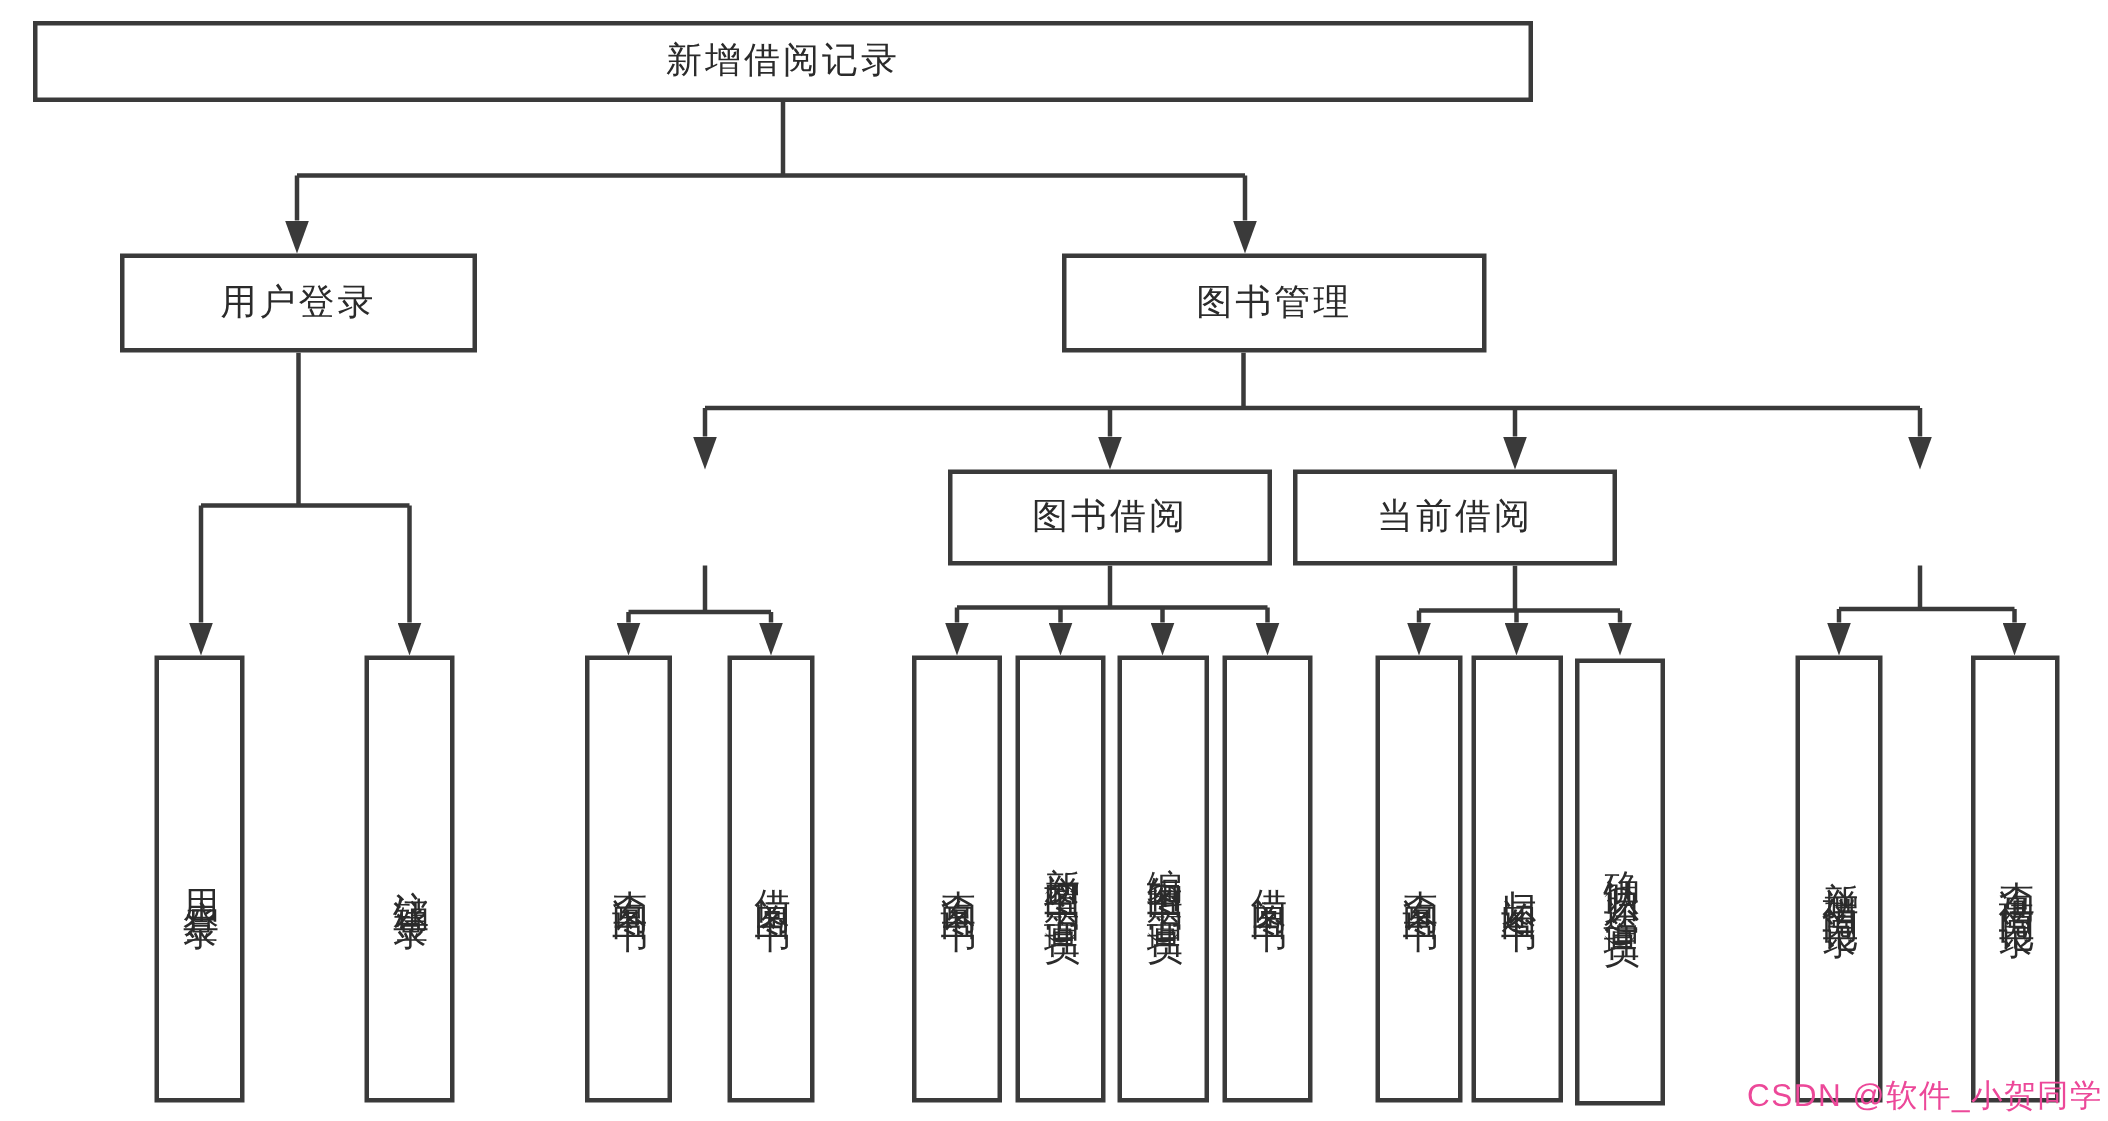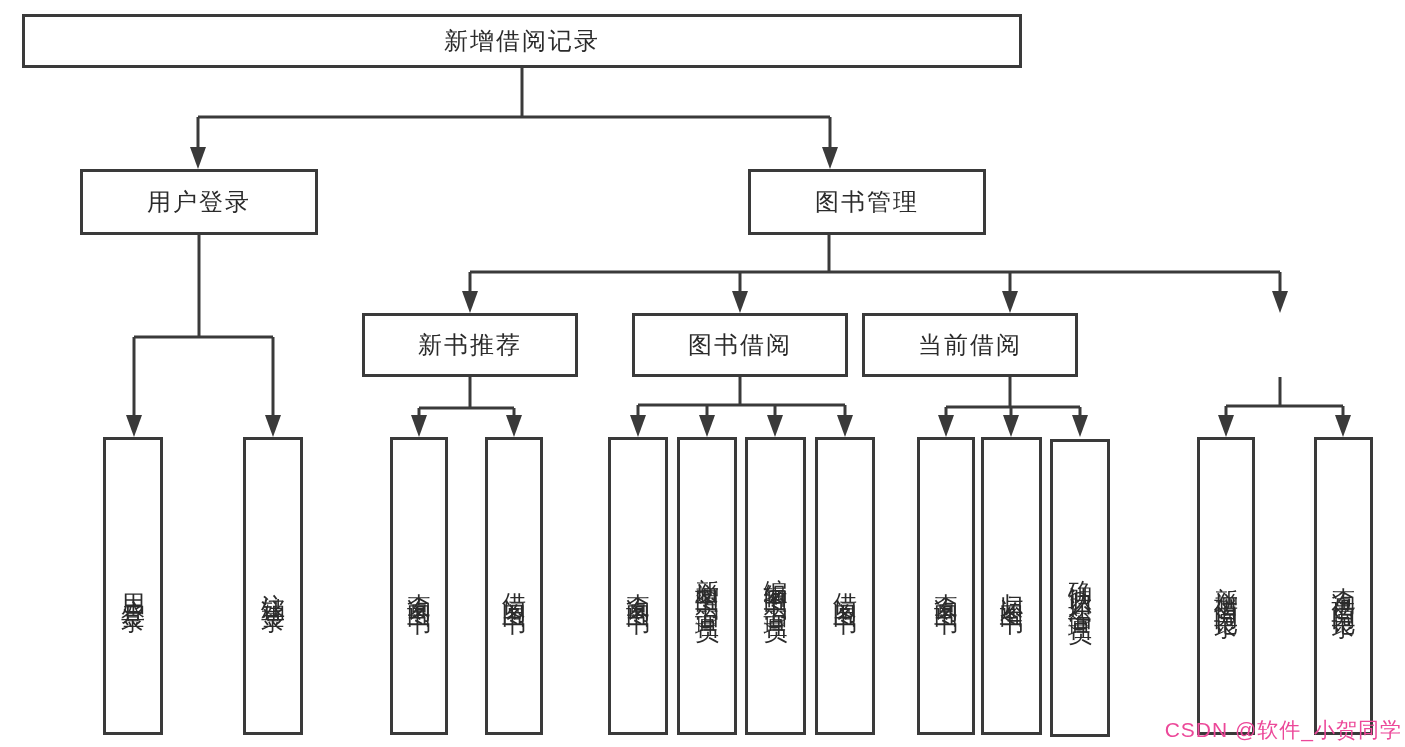--- a/index.html
+++ b/index.html
@@ -105,23 +105,22 @@
       <path d="M1280,377 V406"></path>
       <path d="M1226,406 H1343"></path>
       <path d="M1226,406 V415" marker-end="url(#arrow)"></path>
       <path d="M1343,406 V415" marker-end="url(#arrow)"></path>
     </g>
   </svg>
 
   <div class="box h-box" style="left:22px; top:14px; width:1000px; height:54px;">新增借阅记录</div>
 
   <div class="box h-box" style="left:80px; top:169px; width:238px; height:66px;">用户登录</div>
-  <div class="box h-box" style="left:748px; top:169px; width:238px; height:66px;">图书管理</div>
+  <div class="box h-box" style="left:708px; top:169px; width:283px; height:66px;">图书管理</div>
 
-  <div class="box h-box" style="left:362px; top:313px; width:216px; height:64px;">新书推荐</div>
   <div class="box h-box" style="left:632px; top:313px; width:216px; height:64px;">图书借阅</div>
   <div class="box h-box" style="left:862px; top:313px; width:216px; height:64px;">当前借阅</div>
 
   <div class="box v-box" style="left:103px; top:437px; width:60px; height:298px;">用户登录</div>
   <div class="box v-box" style="left:243px; top:437px; width:60px; height:298px;">注销登录</div>
 
   <div class="box v-box" style="left:390px; top:437px; width:58px; height:298px;">查询图书</div>
   <div class="box v-box" style="left:485px; top:437px; width:58px; height:298px;">借阅图书</div>
 
   <div class="box v-box" style="left:608px; top:437px; width:60px; height:298px;">查询图书</div>

